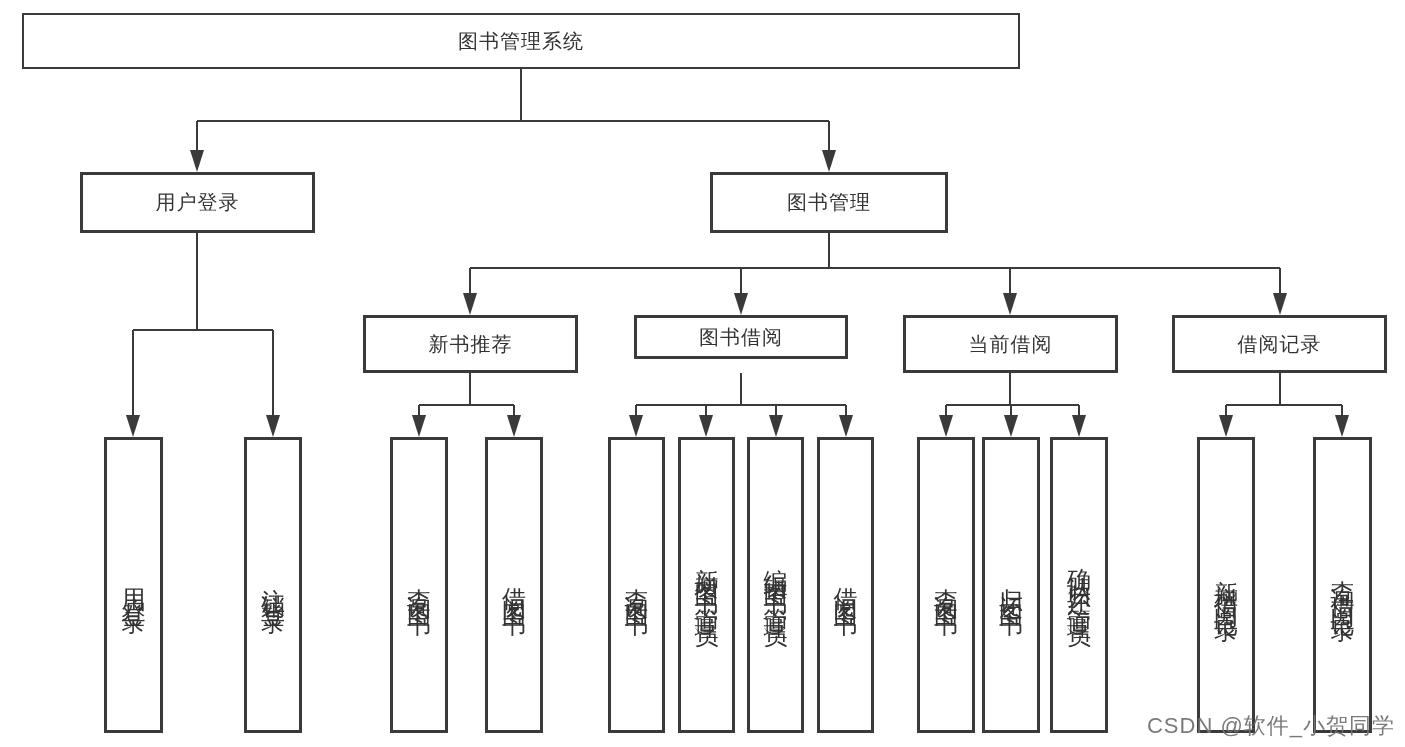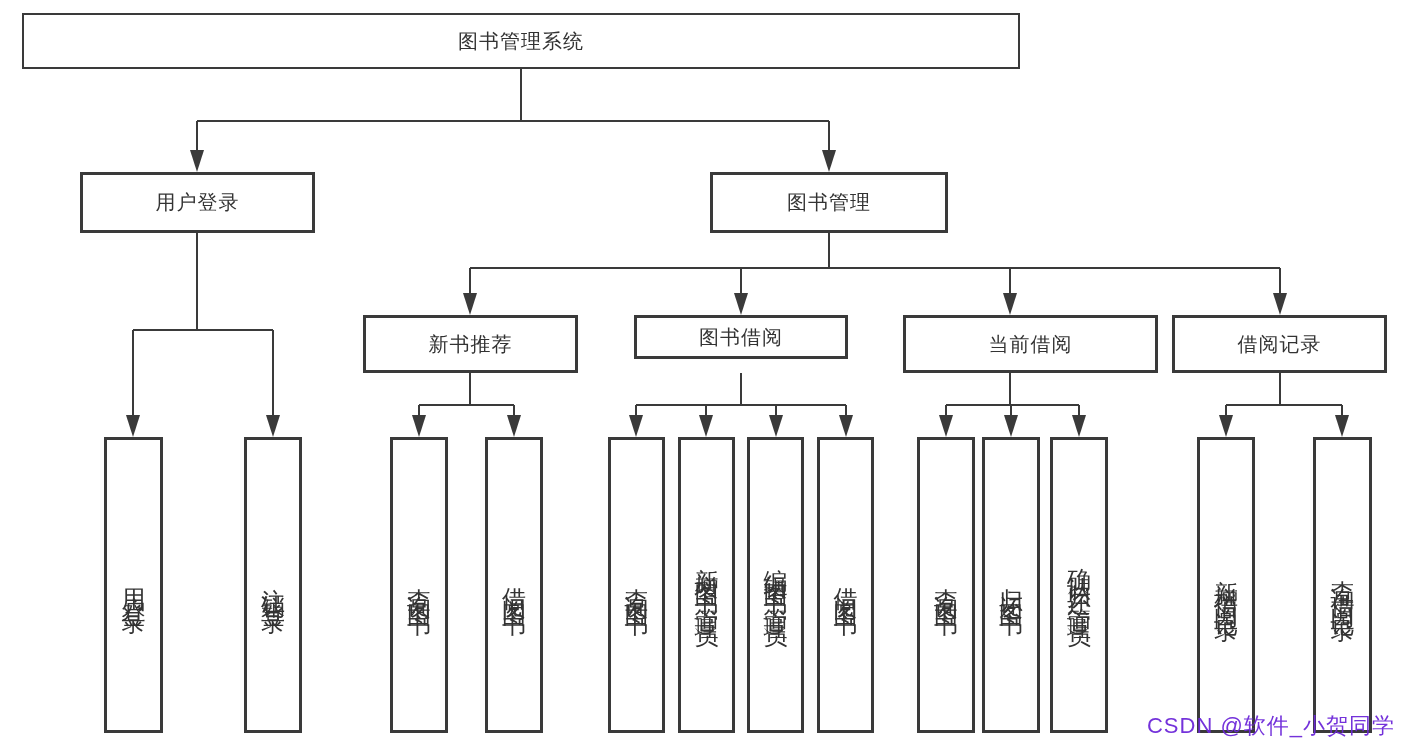--- a/index.html
+++ b/index.html
@@ -14,21 +14,21 @@
     text-align:center;
   }
   .node.root{border-width:2px;justify-content:center;}
   .hlabel{font-size:20px;letter-spacing:1px;white-space:nowrap;}
   .leaf .vlabel{
     writing-mode:vertical-rl;text-orientation:mixed;
     font-size:24px;letter-spacing:8px;line-height:1;
   }
   .watermark{
     position:absolute;right:10px;bottom:6px;
-    font-size:22px;letter-spacing:1px;color:#6d28d9;opacity:0.95;
+    font-size:22px;letter-spacing:1px;color:#737373;opacity:0.95;
     white-space:nowrap;z-index:5;
   }
 </style>
 </head>
 <body>
 
 <div class="canvas">
 
   <svg class="wires" width="1405" height="747" viewBox="0 0 1405 747">
     <g stroke="#3a3a3a" stroke-width="2" fill="none">
@@ -80,21 +80,21 @@
   <div class="node" style="left:710px;top:172px;width:238px;height:61px">
     <span class="hlabel">图书管理</span>
   </div>
 
   <div class="node" style="left:363px;top:315px;width:215px;height:58px">
     <span class="hlabel">新书推荐</span>
   </div>
   <div class="node" style="left:634px;top:315px;width:214px;height:44px">
     <span class="hlabel">图书借阅</span>
   </div>
-  <div class="node" style="left:903px;top:315px;width:255px;height:58px">
+  <div class="node" style="left:903px;top:315px;width:215px;height:58px">
     <span class="hlabel">当前借阅</span>
   </div>
   <div class="node" style="left:1172px;top:315px;width:215px;height:58px">
     <span class="hlabel">借阅记录</span>
   </div>
 
   <div class="node leaf" style="left:104px;top:437px;width:59px;height:296px">
     <span class="vlabel">用户登录</span>
   </div>
   <div class="node leaf" style="left:244px;top:437px;width:58px;height:296px">

